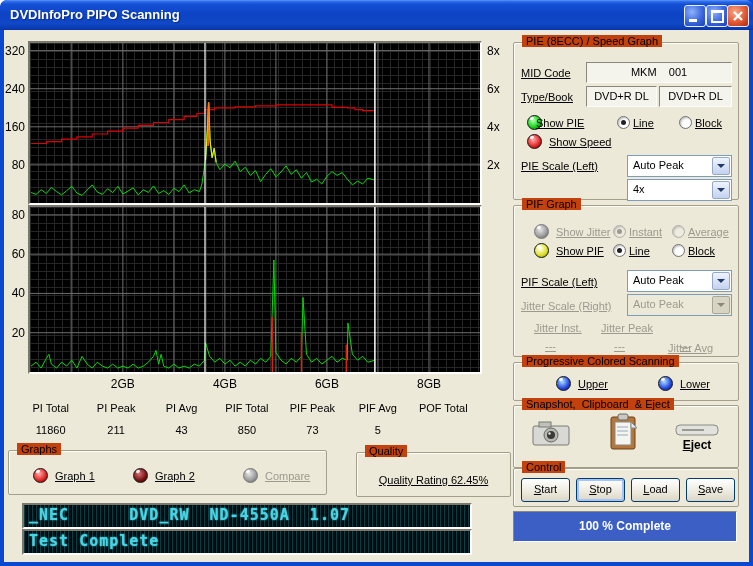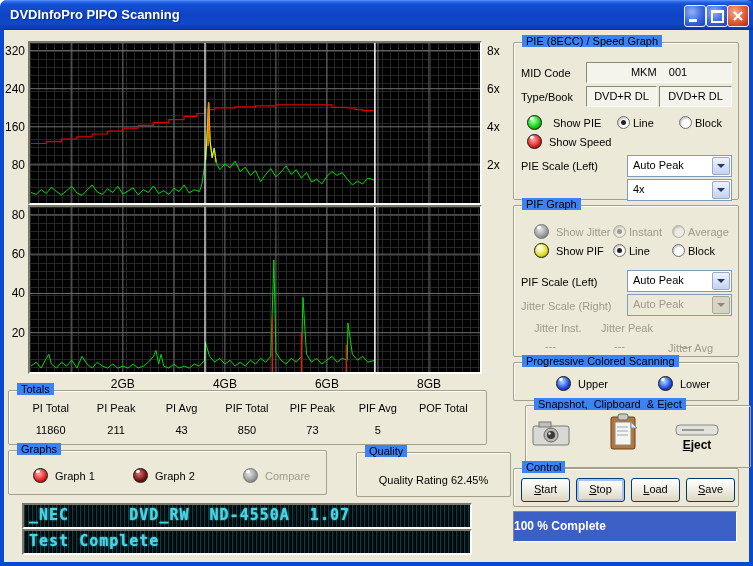--- a/index.html
+++ b/index.html
@@ -19,22 +19,22 @@
   .glyph-max{position:absolute;left:4px;top:4px;width:9px;height:8px;border:2px solid #fff;border-top-width:3px;}
   
   .plot{position:absolute;background-color:#000;
     background-image:repeating-linear-gradient(90deg,#262626 0 1px,transparent 1px 8px),
                      repeating-linear-gradient(180deg,#262626 0 1px,transparent 1px 8px);
     border-top:2px solid #7a786d;border-left:2px solid #7a786d;border-bottom:2px solid #fff;border-right:2px solid #fff;}
   .plot svg{display:block;width:100%;height:100%;}
   .tick{position:absolute;font-size:12px;color:#000;}
   
   .group{position:absolute;border:1px solid #a39f8b;border-radius:2px;box-shadow:inset 1px 1px 0 #fdfcf7;}
-  .legend{position:absolute;top:-8px;left:8px;background:#3b82f6;padding:0 4px;white-space:pre;}
-  .lbl{position:absolute;white-space:pre;}
+  .legend{position:absolute;top:-8px;left:8px;background:#c2410c;padding:0 4px;white-space:pre;}
+  .lbl{position:absolute;white-space:pre;text-decoration:underline;}
   .dis-text{color:#9c9a8e;}
   
   .field{position:absolute;background:#f5f4ec;border:1px solid;border-color:#8a887c #fdfdf8 #fdfdf8 #8a887c;
          text-align:center;line-height:19px;white-space:pre;}
   .led{position:absolute;width:13px;height:13px;border-radius:50%;border:1px solid #151515;}
   .led::after{content:'';position:absolute;left:2px;top:1px;width:4px;height:3px;border-radius:50%;
               background:rgba(255,255,255,.9);transform:rotate(-20deg);}
   .led-green{background:radial-gradient(circle at 40% 35%,#9f9 8%,#1c1 60%,#060 100%);}
   .led-red{background:radial-gradient(circle at 40% 35%,#f99 8%,#d22 60%,#600 100%);}
   .led-yellow{background:radial-gradient(circle at 40% 35%,#ffd 8%,#dd2 60%,#770 100%);}
@@ -65,21 +65,21 @@
   .lcd{position:absolute;left:22px;width:446px;height:22px;
     background:#010607;
     background-image:repeating-linear-gradient(90deg,#0d3d44 0 1px,#031014 1px 3px,#000 3px 4px);
     border-top:2px solid #7a786d;border-left:2px solid #7a786d;border-bottom:2px solid #fff;border-right:2px solid #fff;
     overflow:hidden;}
   .lcd span{display:block;font-family:"DejaVu Sans Mono",monospace;font-weight:bold;font-size:15px;
     color:#45d6e6;letter-spacing:1px;line-height:21px;padding-left:5px;white-space:pre;
     text-shadow:0 0 2px rgba(90,225,245,.9);}
   
   .progress{position:absolute;background:#3b5fc4;border:1px solid;border-color:#8a887c #fdfdf8 #fdfdf8 #8a887c;
-    color:#fff;font-weight:bold;font-size:12px;line-height:29px;}
+    color:#fff;font-weight:bold;font-size:12px;text-align:center;line-height:29px;}
   .icon-svg{position:absolute;}
   .eject-label{position:absolute;font-weight:bold;font-size:12px;text-align:center;}
 </style>
 </head>
 <body>
 
 <div id="window">
   <div class="titlebar">
     <span class="title">DVDInfoPro PIPO Scanning</span>
     <span class="tb-btn blue" style="left:684px;">
@@ -153,23 +153,20 @@
       <span class="tick" style="left: 0px; top: 325.714px; width: 25px; text-align: right;">20</span>
       <span class="tick" style="left: 0px; top: 286.429px; width: 25px; text-align: right;">40</span>
       <span class="tick" style="left: 0px; top: 247.143px; width: 25px; text-align: right;">60</span>
       <span class="tick" style="left: 0px; top: 207.857px; width: 25px; text-align: right;">80</span>
       <span class="tick" style="left: 102.857px; top: 377px; width: 40px; text-align: center;">2GB</span>
       <span class="tick" style="left: 204.898px; top: 377px; width: 40px; text-align: center;">4GB</span>
       <span class="tick" style="left: 306.939px; top: 377px; width: 40px; text-align: center;">6GB</span>
       <span class="tick" style="left: 408.98px; top: 377px; width: 40px; text-align: center;">8GB</span>
     </div>
 
-  <div class="group" style="left:8px;top:390px;width:477px;height:53px;">
-    <span class="legend">Totals</span>
-  </div>
   <div class="totals-row" style="top:402px;">
     <span>PI Total</span>
     <span>PI Peak</span>
     <span>PI Avg</span>
     <span>PIF Total</span>
     <span>PIF Peak</span>
     <span>PIF Avg</span>
     <span>POF Total</span>
   </div>
   <div class="totals-row" style="top:424px;">
@@ -207,21 +204,21 @@
   <div class="group" style="left:513px;top:42px;width:224px;height:156px;">
     <span class="legend">PIE (8ECC) / Speed Graph</span>
   </div>
   <span class="lbl" style="left:521px;top:67px;">MID Code</span>
   <span class="field" style="left:586px;top:62px;width:144px;height:19px;">MKM    001</span>
   <span class="lbl" style="left:521px;top:91px;">Type/Book</span>
   <span class="field" style="left:586px;top:86px;width:69px;height:19px;">DVD+R DL</span>
   <span class="field" style="left:659px;top:86px;width:71px;height:19px;">DVD+R DL</span>
 
   <span class="led led-green" style="left:527px;top:115px;"></span>
-  <span class="lbl" style="left:553px;top:117px;">Show PIE</span>
+  <span class="lbl" style="left:536px;top:117px;">Show PIE</span>
   <span class="radio sel" style="left:617px;top:116px;"></span>
   <span class="lbl" style="left:633px;top:117px;">Line</span>
   <span class="radio" style="left:679px;top:116px;"></span>
   <span class="lbl" style="left:695px;top:117px;">Block</span>
 
   <span class="led led-red" style="left:527px;top:134px;"></span>
   <span class="lbl" style="left:549px;top:136px;">Show Speed</span>
 
   <span class="lbl" style="left:521px;top:160px;">PIE Scale (Left)</span>
   <div class="combo" style="left:627px;top:155px;width:103px;">
@@ -277,21 +274,21 @@
   <span class="lbl dis-text" style="left:680px;top:340px;">---</span>
 
   <div class="group" style="left:513px;top:362px;width:224px;height:37px;">
     <span class="legend">Progressive Colored Scanning</span>
   </div>
   <span class="led led-blue" style="left:556px;top:376px;"></span>
   <span class="lbl" style="left:578px;top:378px;">Upper</span>
   <span class="led led-blue" style="left:658px;top:376px;"></span>
   <span class="lbl" style="left:680px;top:378px;">Lower</span>
 
-  <div class="group" style="left:525px;top:405px;width:224px;height:61px;text-align:right;">
+  <div class="group" style="left:513px;top:405px;width:224px;height:61px;text-align:right;">
     <span class="legend">Snapshot,  Clipboard  &amp; Eject</span>
   </div>
   <svg class="icon-svg" style="left:531px;top:419px;" width="40" height="28">
     <rect x="2" y="7" width="36" height="19" rx="2" fill="#d8d8d4" stroke="#7a7a74"></rect>
     <rect x="8" y="3" width="12" height="5" fill="#c0c0ba" stroke="#7a7a74"></rect>
     <circle cx="20" cy="16" r="7" fill="#b8b8b2" stroke="#6a6a64"></circle>
     <circle cx="20" cy="16" r="4" fill="#3a3a38"></circle>
     <circle cx="18.5" cy="14.5" r="1.2" fill="#e8e8e8"></circle>
   </svg>
   <svg class="icon-svg" style="left:608px;top:412px;" width="32" height="40">

